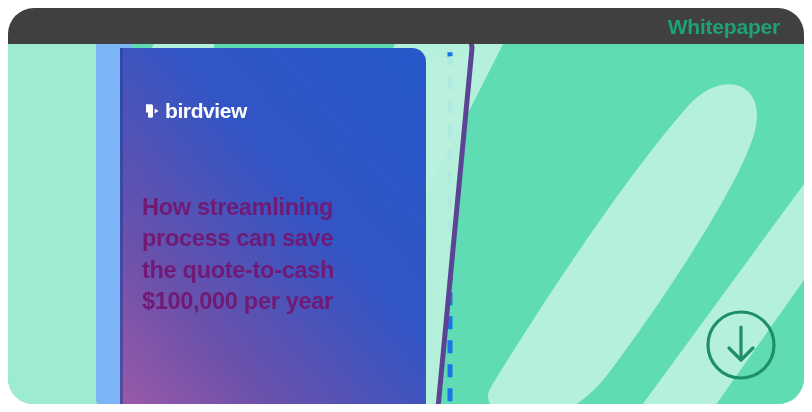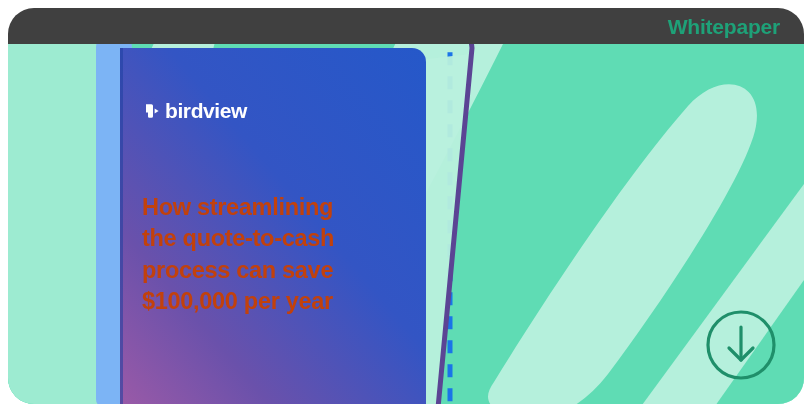--- a/index.html
+++ b/index.html
@@ -107,21 +107,21 @@
     font-size: 21px;
     font-weight: bold;
     letter-spacing: -0.4px;
     line-height: 1;
   }
   .cover-title {
     position: absolute;
     left: 22px;
     top: 148px;
     width: 270px;
-    color: #c2410c;
+    color: #701a75;
     font-size: 23.5px;
     font-weight: bold;
     line-height: 1.33;
     letter-spacing: -0.3px;
   }
   .cover-title .tl { display: block; }
 </style>
 </head>
 <body>
 
@@ -189,22 +189,22 @@
     <div class="logo-row">
       <svg class="logo-mark" width="22" height="22" viewBox="0 0 22 22">
         <path d="M4 4.2 h5.4 a1.6 1.6 0 0 1 1.6 1.6 v10.4 a1.6 1.6 0 0 1 -1.6 1.6 h-2.2 a1.2 1.2 0 0 1 -1.2 -1.2 v-4.2 h-2 Z" fill="#ffffff"></path>
         <path d="M12.6 8.4 l4 2.6 l-4 2.6 Z" fill="#ffffff"></path>
       </svg>
       <span class="logo-text">birdview</span>
     </div>
 
     <div class="cover-title">
       <span class="tl">How streamlining</span>
+      <span class="tl">process can save</span>
       <span class="tl">the quote-to-cash</span>
-      <span class="tl">process can save</span>
       <span class="tl">$100,000 per year</span>
     </div>
   </div>
 
   <div class="header-band">
     <div class="header-label">Whitepaper</div>
   </div>
 
   <div class="download-btn" title="Download">
     <svg width="72" height="72" viewBox="0 0 72 72">

